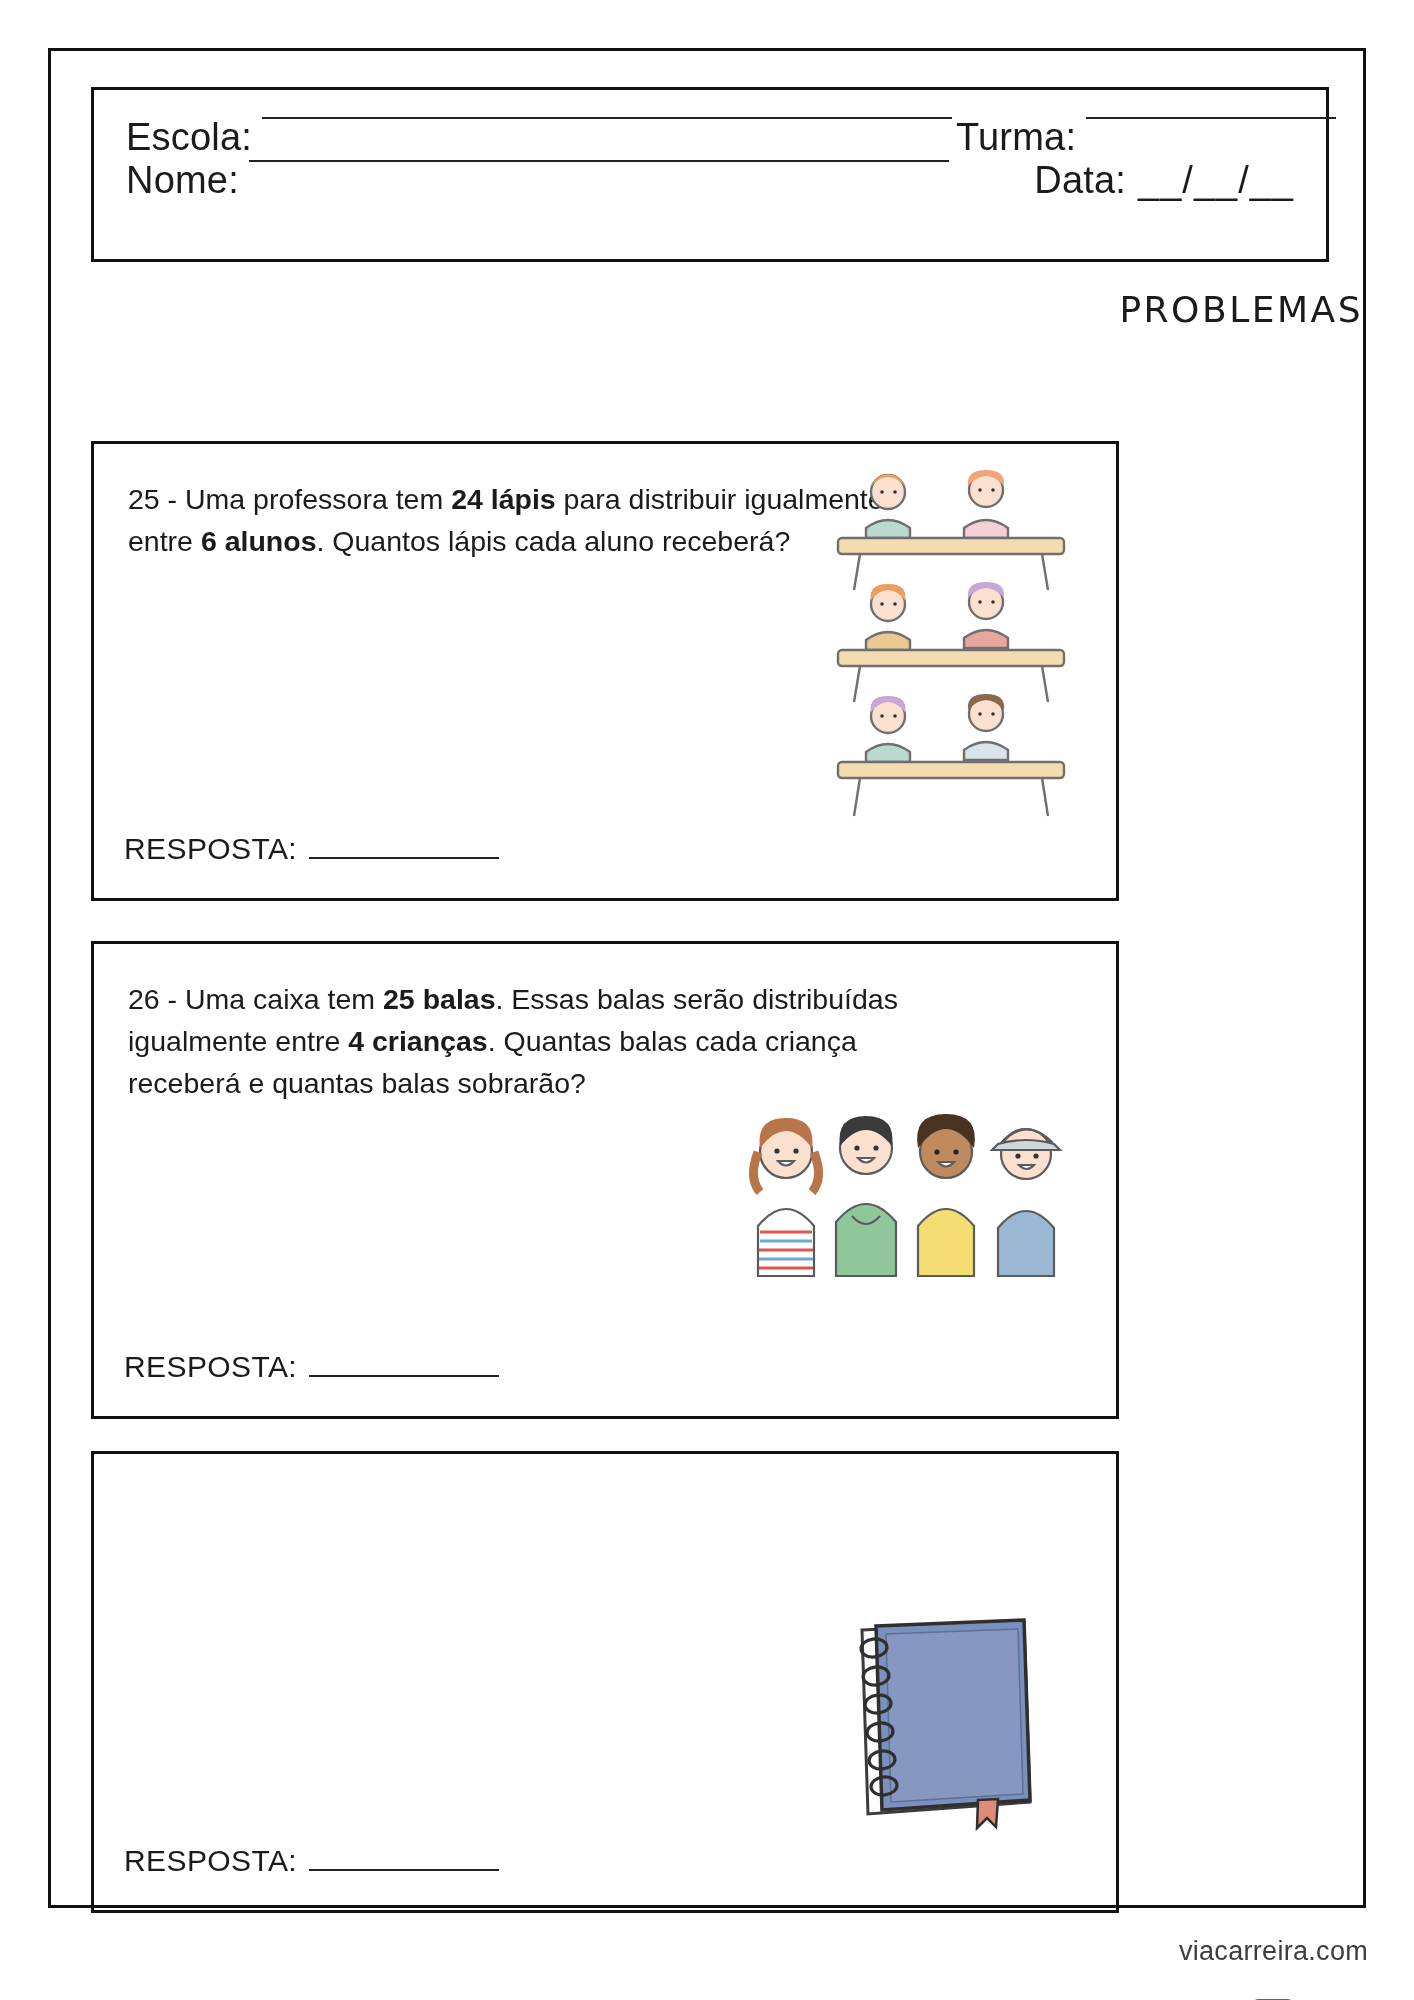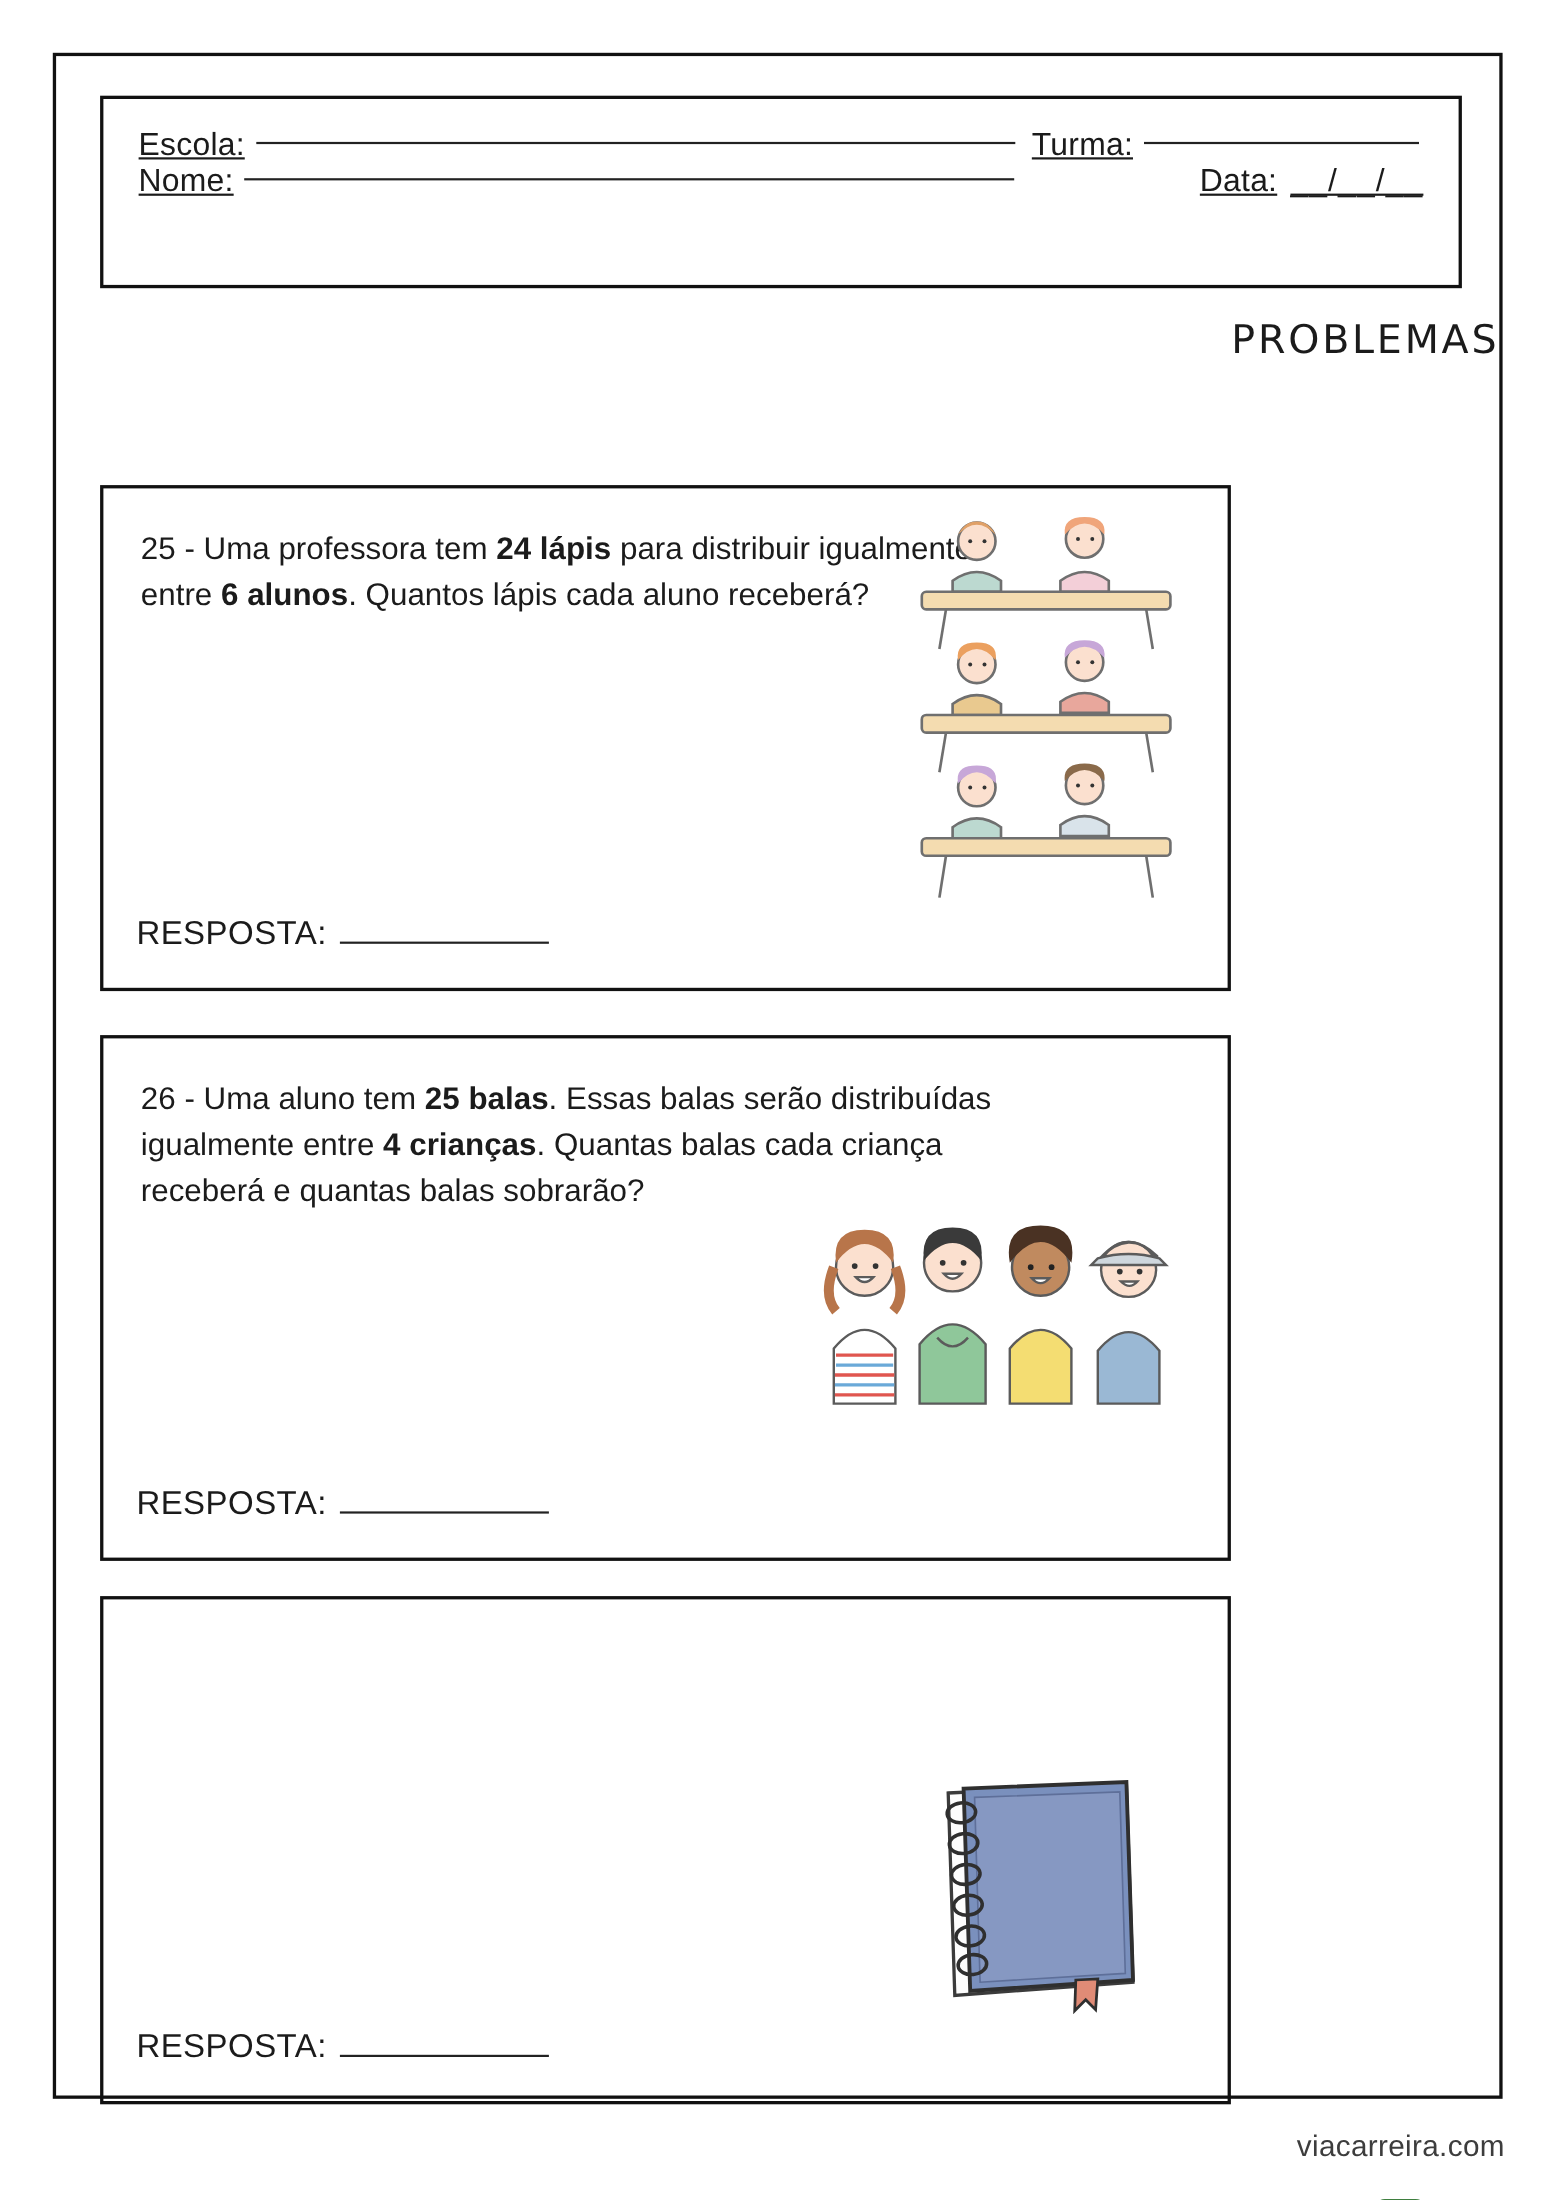--- a/index.html
+++ b/index.html
@@ -32,24 +32,23 @@
     left: 40px;
     top: 36px;
     width: 1238px;
     height: 175px;
     border: 3px solid #111;
     box-sizing: border-box;
     padding: 26px 32px 0 32px;
   }
   .id-row {
     display: flex;
-    align-items: center;
-    font-size: 29px;
+    align-items: flex-start;
+    font-size: 38px;
     letter-spacing: .2px;
-    text-decoration: underline;
   }
   .id-row + .id-row { }
   .rule {
     border-bottom: 2px solid #222;
     height: 1px;
     margin: 0 4px 7px 10px;
   }
   .rule.school  { flex: 0 0 690px; }
   .rule.turma   { flex: 0 0 250px; }
   .rule.name    { flex: 0 0 700px; }
@@ -233,21 +232,21 @@
       </svg>
     </div>
 
     <div class="answer">
       <span>RESPOSTA:</span>
       <span class="rule-ans"></span>
     </div>
   </div>
 
   <div class="card" id="card-26">
-    <div class="q-text"><span>26 - </span><span>Uma aluno tem </span><b>25 balas</b><span>. Essas balas serão distribuídas igualmente entre </span><b>4 crianças</b><span>. Quantas balas cada criança receberá e quantas balas sobrarão?</span></div>
+    <div class="q-text"><span>26 - </span><span>Uma caixa tem </span><b>25 balas</b><span>. Essas balas serão distribuídas igualmente entre </span><b>4 crianças</b><span>. Quantas balas cada criança receberá e quantas balas sobrarão?</span></div>
 
     <div class="illus" id="illus-26">
       <svg viewBox="0 0 330 180" width="330" height="180" aria-hidden="true">
         <g stroke="#5b5b5b" stroke-width="2.2" fill="none">
 
           <g>
             <circle cx="44" cy="48" r="26" fill="#fbe0cf"></circle>
             <path d="M18 44 q26 -34 52 0 q4 -30 -26 -30 q-30 0 -26 30z" fill="#b8754a" stroke="none"></path>
             <path d="M16 48 q-10 26 2 40" stroke="#b8754a" stroke-width="9"></path>
             <path d="M72 48 q10 26 -2 40" stroke="#b8754a" stroke-width="9"></path>

